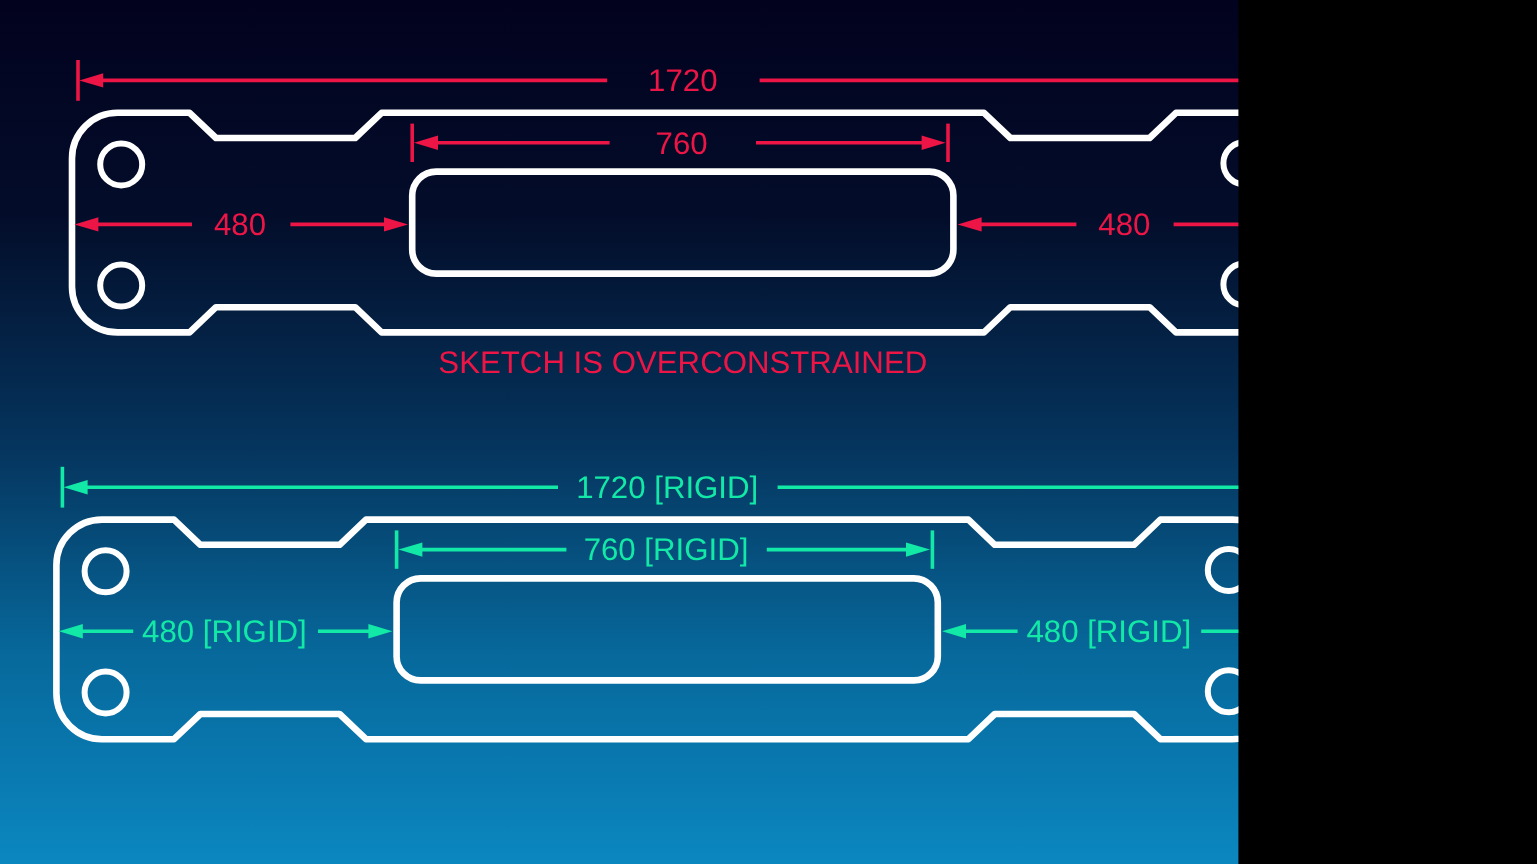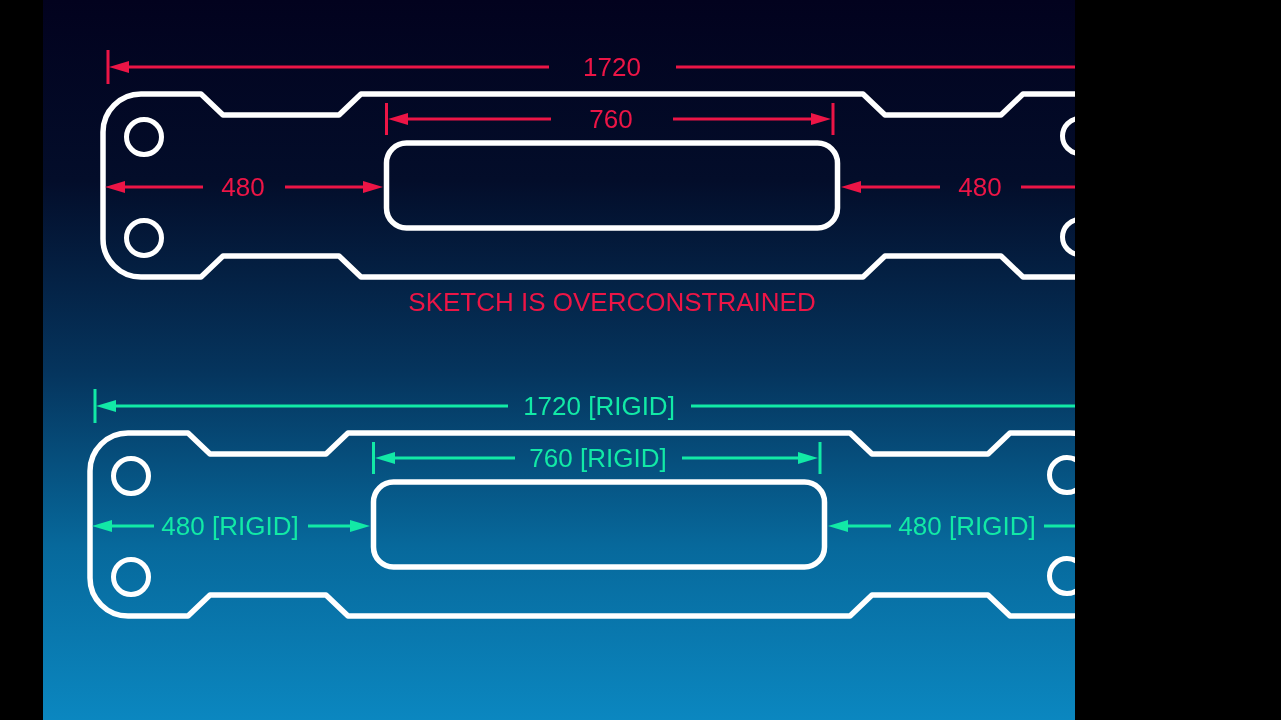--- a/index.html
+++ b/index.html
@@ -2,21 +2,20 @@
 <html style="--outline: #ffffff; --error: #ec1546; --error_bright: #fb0707; --ok: #12e9a6; --bg_top: #02021e; --bg_bottom: #0b87c0;"><head>
 <meta charset="utf-8">
 <style>
   html,body{margin:0;padding:0;background:#000;}
   .stage{
     position:relative;
     width:1032px;height:720px;
     overflow:hidden;
     background:linear-gradient(180deg,#02021e 0%,#030d2a 25%,#05355e 52%,#07699c 76%,#0b87c0 100%);
     font-family:"Liberation Sans",sans-serif;
-    margin-left:43px;
   }
   svg{position:absolute;left:0;top:0;}
   .outline{fill:none;stroke:var(--outline);stroke-width:5.5;stroke-linejoin:round;}
   .hole{fill:none;stroke:var(--outline);stroke-width:5;}
   .dim-err line{stroke:var(--error);stroke-width:3;}
   .dim-err polygon{fill:var(--error);}
   .dim-ok line{stroke:var(--ok);stroke-width:3;}
   .dim-ok polygon{fill:var(--ok);}
   .dim-text{font-family:"Liberation Sans",sans-serif;font-size:26px;text-anchor:middle;}
   .err-text{fill:var(--error);}

